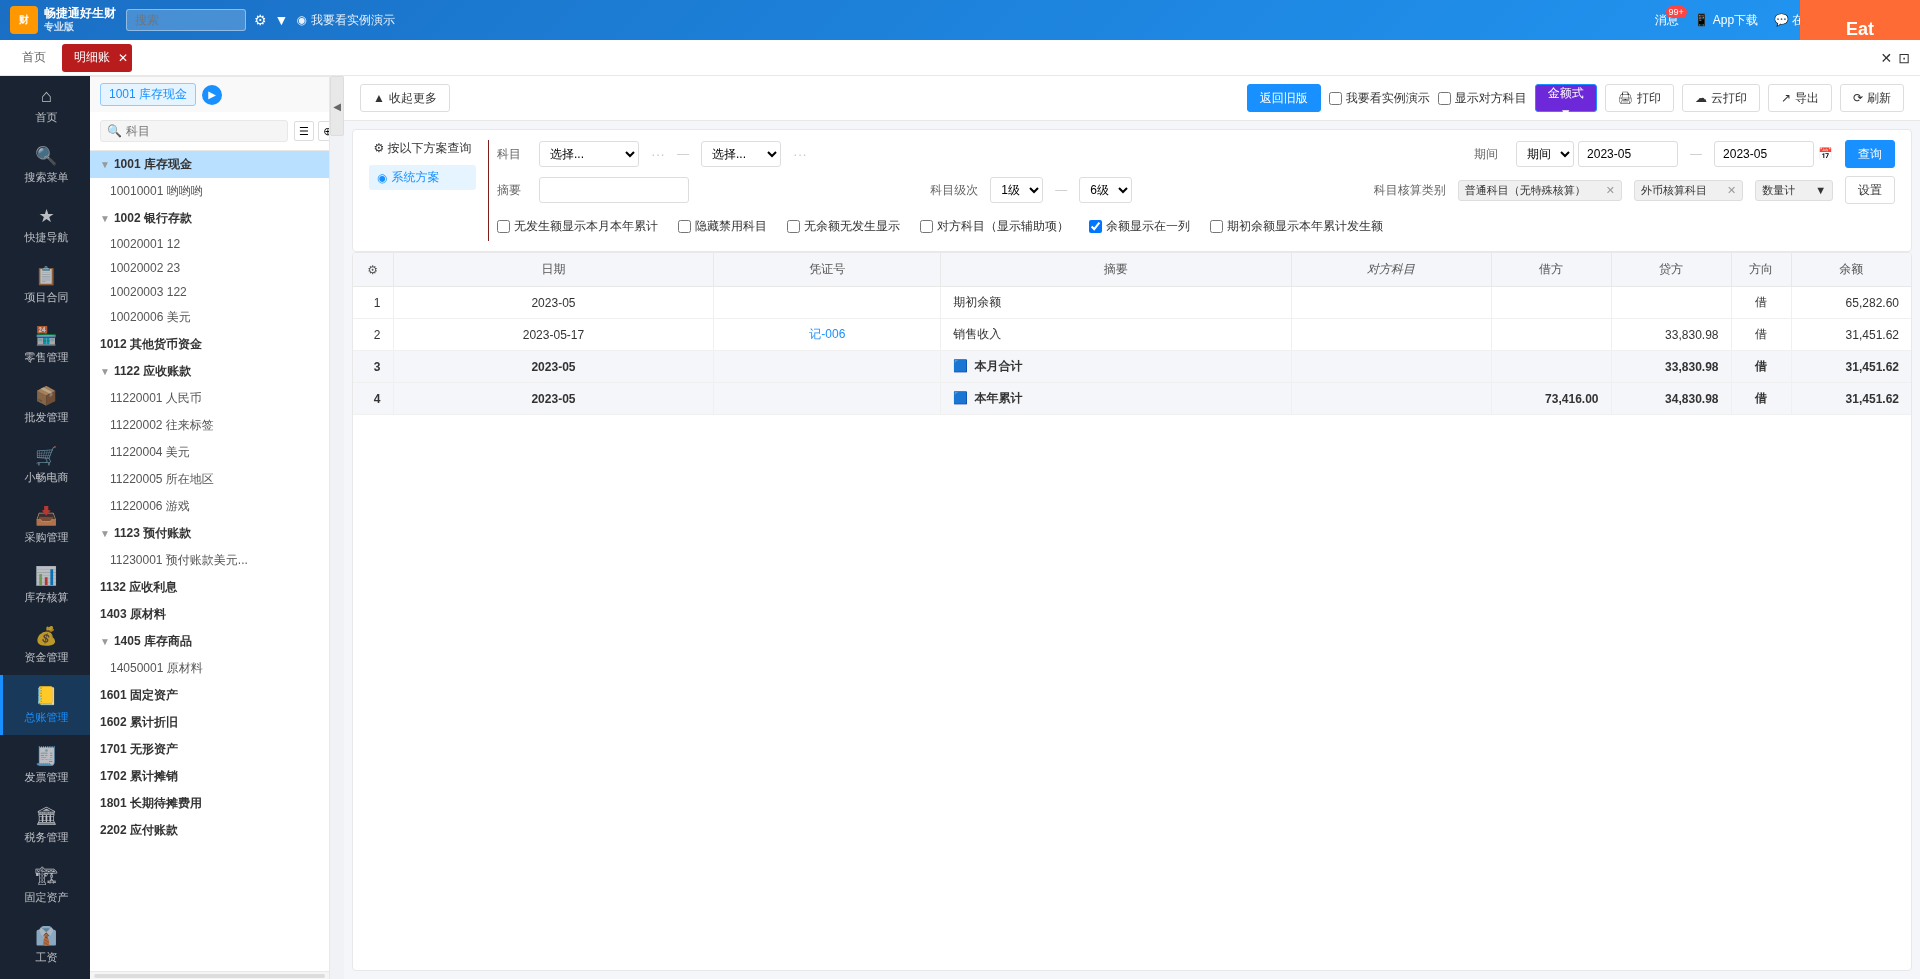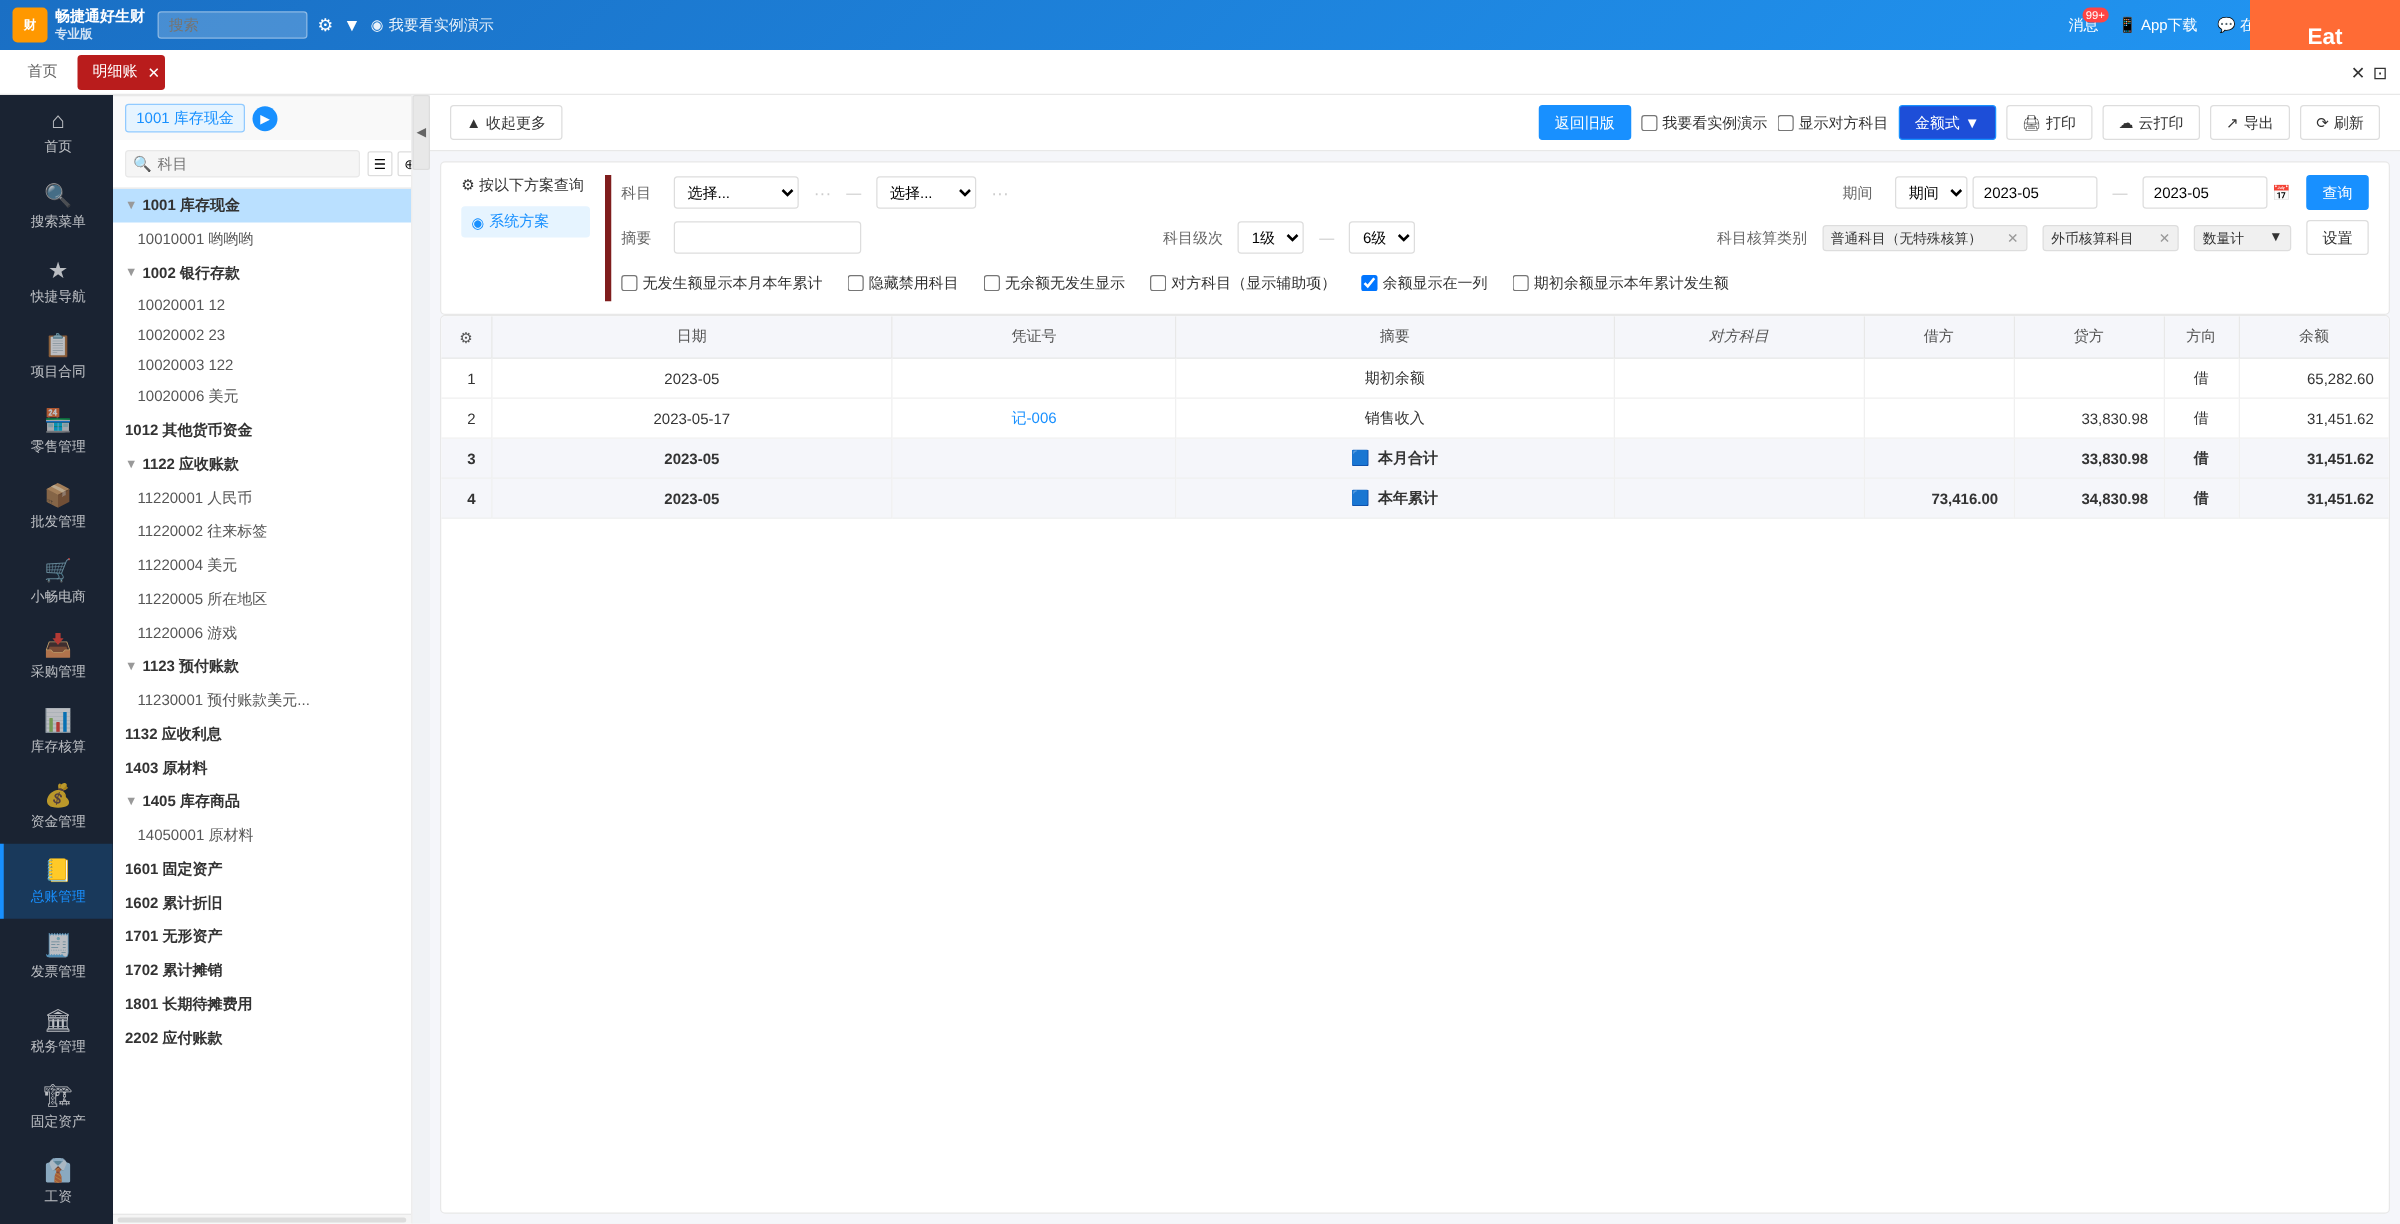--- a/index.html
+++ b/index.html
@@ -309,23 +309,24 @@
       align-items: center;
       gap: 4px;
       color: #333;
     }
     .btn-primary {
       background: #1890ff;
       border-color: #1890ff;
       color: white;
     }
     .btn-dropdown {
-      background: #1d4ed8;
+      background: #6d28d9;
       border-color: #1890ff;
       color: white;
+      flex-direction: column;
     }
     .checkbox-item {
       display: flex;
       align-items: center;
       gap: 4px;
       font-size: 12px;
     }
 
     
     .filter-area {
@@ -385,22 +386,23 @@
       gap: 4px;
     }
 
     
     .filter-panel {
       display: flex;
       gap: 8px;
     }
     .filter-left {
       min-width: 120px;
-      border-right: 5px solid #7f1d1d;
+      border-right: 1px solid #7f1d1d;
       padding-right: 12px;
+      text-align: center;
     }
     .filter-right {
       flex: 1;
     }
     .query-method {
       font-size: 12px;
       margin-bottom: 8px;
     }
     .query-btn {
       display: flex;
@@ -458,21 +460,21 @@
       font-weight: bold;
       background: #f5f6fa;
     }
     tbody td {
       padding: 7px 12px;
       text-align: center;
       border-right: 1px solid #f0f0f0;
     }
     tbody td:last-child { border-right: none; }
     .td-right { text-align: right; }
-    .td-left { text-align: center; margin-top: 19px; }
+    .td-left { text-align: left; margin-top: 19px; }
     .blue-icon { color: #1890ff; margin-right: 3px; }
     .voucher-link { color: #1890ff; text-decoration: none; cursor: pointer; }
 
     
     ::-webkit-scrollbar { width: 6px; height: 6px; }
     ::-webkit-scrollbar-track { background: #f1f1f1; }
     ::-webkit-scrollbar-thumb { background: #ccc; border-radius: 3px; }
 
     .collapse-btn {
       width: 14px;

